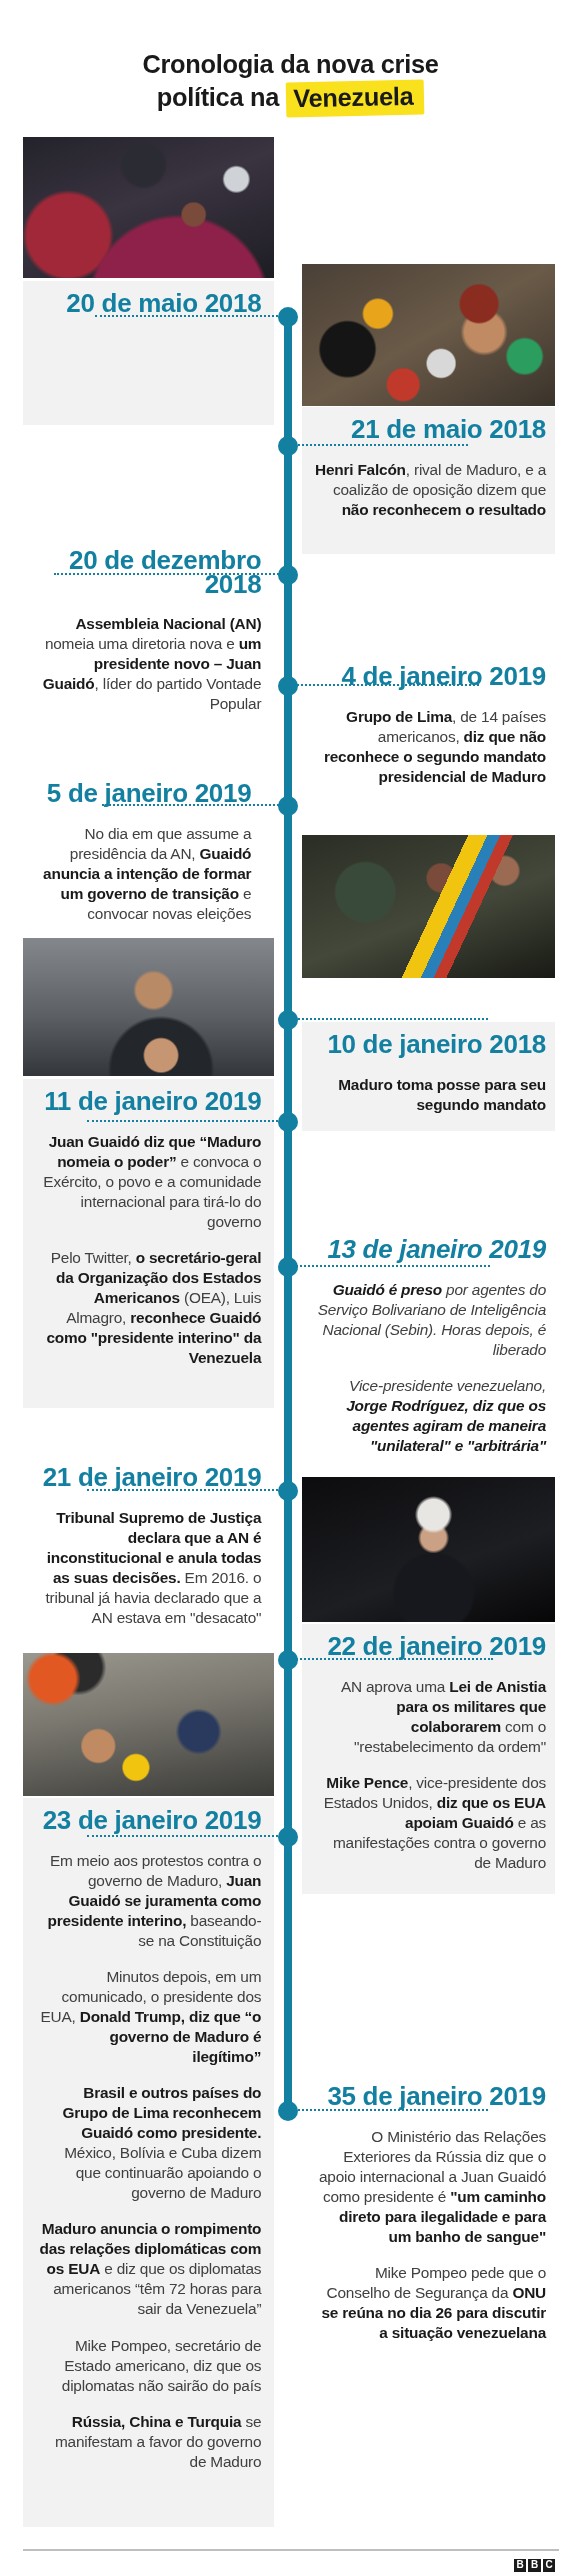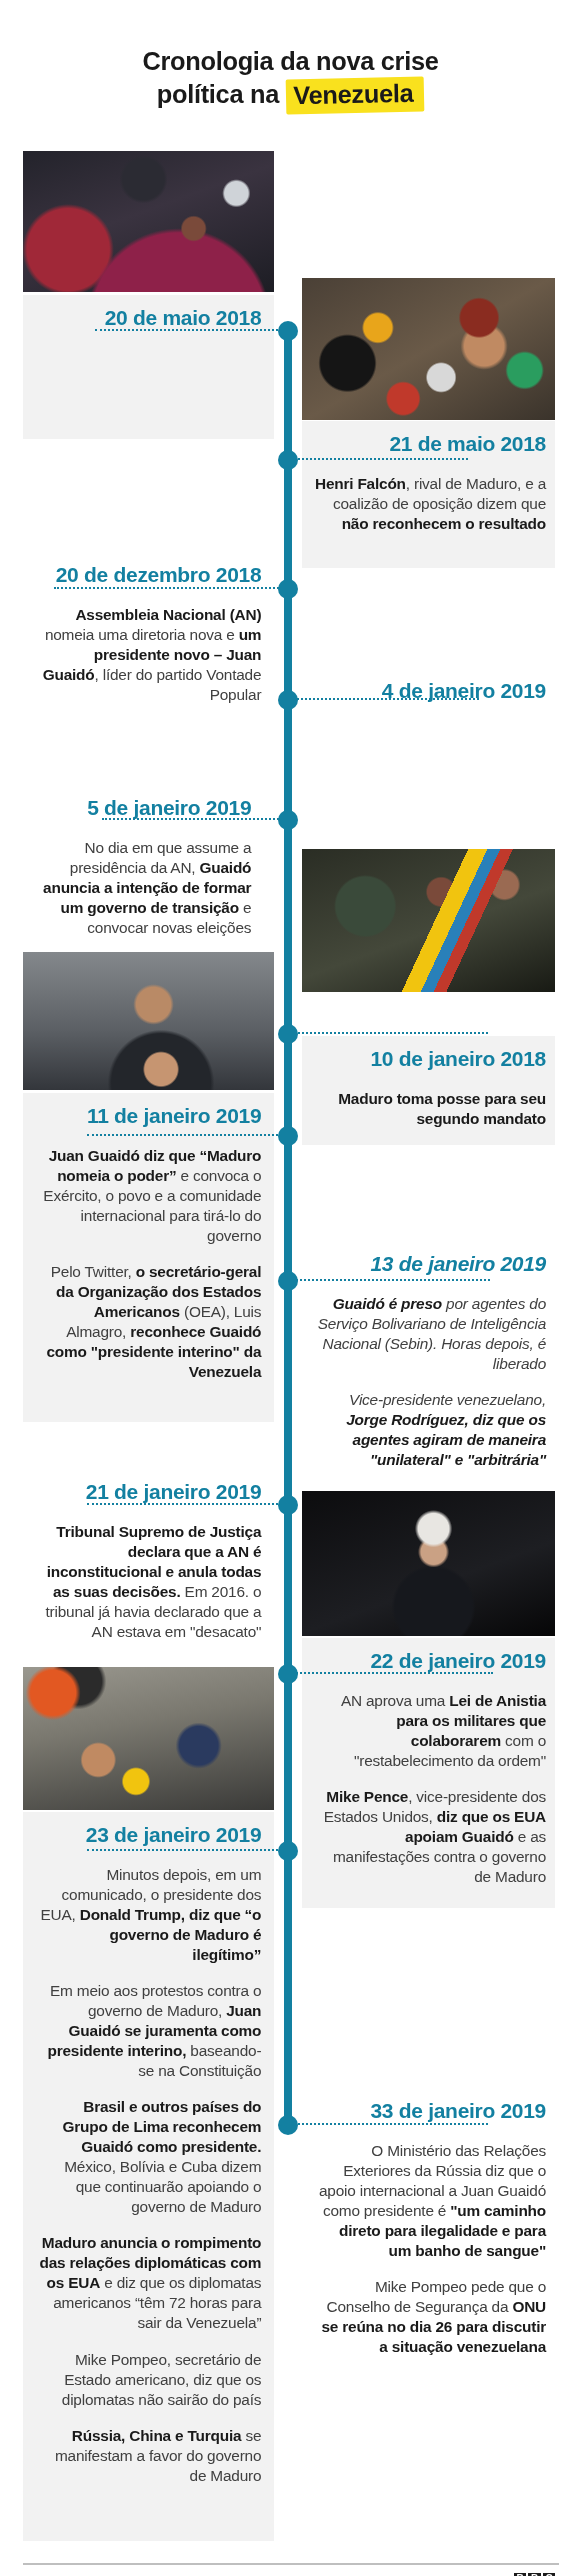--- a/index.html
+++ b/index.html
@@ -1,42 +1,42 @@
 <!DOCTYPE html>
 <html lang="pt-BR" style="font-size:14.5px"><head>
 <meta charset="utf-8">
 <style>
   html,body{margin:0;padding:0;background:#ffffff;}
   #canvas{
     position:relative;width:581px;height:2576px;margin:0 auto;
     background:#ffffff;overflow:hidden;
     font-family:"Liberation Sans","DejaVu Sans",sans-serif;
   }
-  .abs{position:absolute;margin-top:14px;}
+  .abs{position:absolute;}
   
   #title{
     left:0;top:31px;width:581px;text-align:center;
     font-size:25.4px;line-height:33px;font-weight:bold;color:#1a1a1a;
     letter-spacing:-0.3px;
   }
   #title .hl{
     background:#f9e11e;display:inline-block;padding:0 11px 1.8px 7.3px;
     transform:rotate(-1.2deg);border-radius:1.8px;
   }
   
   #spine{background:#1380a1;}
   .tdot{background:#1380a1;border-radius:50%;width:20px;height:20px;}
   .dotted{height:0;border-top:2.7px dotted #1380a1;}
   
   .card{box-sizing:border-box;padding:11px 12.7px 16.3px 12.7px;}
   .card.gray{background:#f2f2f2;}
   .card.left{text-align:right;padding-left:14.5px;}
   .card.right{text-align:right;padding-right:9px;}
   .edate{
-    font-size:21px;line-height:23.6px;font-weight:bold;color:#1380a1;
+    font-size:26px;line-height:23.6px;font-weight:bold;color:#1380a1;
     margin:0 0 18px 0;letter-spacing:-0.3px;
   }
   .epara{
     font-size:15.4px;line-height:20px;color:#404040;margin:0 0 16.3px 0;
     letter-spacing:-0.2px;
   }
   .epara:last-child{margin-bottom:0;}
   .epara b{color:#1a1a1a;}
   
   .photo{overflow:hidden;}
@@ -114,20 +114,21 @@
       <div class="abs dotted" style="left: 293px; width: 175px; top: 444px;"></div>
       <div class="abs tdot" style="left: 278px; top: 436px;"></div>
       <div class="abs card left" style="left: 23px; width: 251px; top: 538px;">
         <div class="edate">20 de dezembro 2018</div>
         <p class="epara"><b>Assembleia Nacional (AN)</b><span> nomeia uma diretoria nova e </span><b>um presidente novo – Juan Guaidó</b><span>, líder do partido Vontade Popular</span></p>
       </div>
       <div class="abs dotted" style="left: 54px; width: 228px; top: 573px;"></div>
       <div class="abs tdot" style="left: 278px; top: 565px;"></div>
       <div class="abs card right" style="left: 302px; width: 253px; top: 654px;">
         <div class="edate">4 de janeiro 2019</div>
+        <p class="epara"><b>Grupo de Lima</b><span>, de 14 países americanos, </span><b>diz que não reconhece o segundo mandato presidencial de Maduro</b></p>
       </div>
       <div class="abs dotted" style="left: 293px; width: 186px; top: 684px;"></div>
       <div class="abs tdot" style="left: 278px; top: 676px;"></div>
       <div class="abs card left" style="left: 13px; width: 251px; top: 771px;">
         <div class="edate">5 de janeiro 2019</div>
         <p class="epara"><span>No dia em que assume a presidência da AN, </span><b>Guaidó anuncia a intenção de formar um governo de transição</b><span> e convocar novas eleições</span></p>
       </div>
       <div class="abs dotted" style="left: 102px; width: 181px; top: 804px;"></div>
       <div class="abs tdot" style="left: 278px; top: 796px;"></div>
       <div class="abs card right gray" style="left: 302px; width: 253px; top: 1022px; min-height: 103px;">
@@ -158,31 +159,31 @@
       <div class="abs tdot" style="left: 278px; top: 1481px;"></div>
       <div class="abs card right gray" style="left: 302px; width: 253px; top: 1624px; min-height: 270px;">
         <div class="edate">22 de janeiro 2019</div>
         <p class="epara"><span>AN aprova uma </span><b>Lei de Anistia para os militares que colaborarem</b><span> com o "restabelecimento da ordem"</span></p>
         <p class="epara"><b>Mike Pence</b><span>, vice-presidente dos Estados Unidos, </span><b>diz que os EUA apoiam Guaidó</b><span> e as manifestações contra o governo de Maduro</span></p>
       </div>
       <div class="abs dotted" style="left: 293px; width: 200px; top: 1658px;"></div>
       <div class="abs tdot" style="left: 278px; top: 1650px;"></div>
       <div class="abs card left gray" style="left: 23px; width: 251px; top: 1798px; min-height: 729px;">
         <div class="edate">23 de janeiro 2019</div>
+        <p class="epara"><span>Em meio aos protestos contra o governo de Maduro, </span><b>Juan Guaidó se juramenta como presidente interino,</b><span> baseando-se na Constituição</span></p>
         <p class="epara"><span>Minutos depois, em um comunicado, o presidente dos EUA, </span><b>Donald Trump, diz que “o governo de Maduro é ilegítimo”</b></p>
-        <p class="epara"><span>Em meio aos protestos contra o governo de Maduro, </span><b>Juan Guaidó se juramenta como presidente interino,</b><span> baseando-se na Constituição</span></p>
         <p class="epara"><b>Brasil e outros países do Grupo de Lima reconhecem Guaidó como presidente.</b><span> México, Bolívia e Cuba dizem que continuarão apoiando o governo de Maduro</span></p>
         <p class="epara"><b>Maduro anuncia o rompimento das relações diplomáticas com os EUA</b><span> e diz que os diplomatas americanos “têm 72 horas para sair da Venezuela”</span></p>
         <p class="epara"><span>Mike Pompeo, secretário de Estado americano, diz que os diplomatas não sairão do país</span></p>
         <p class="epara"><b>Rússia, China e Turquia</b><span> se manifestam a favor do governo de Maduro</span></p>
       </div>
       <div class="abs dotted" style="left: 87px; width: 195px; top: 1835px;"></div>
       <div class="abs tdot" style="left: 278px; top: 1827px;"></div>
       <div class="abs card right" style="left: 302px; width: 253px; top: 2074px;">
-        <div class="edate">33 de janeiro 2019</div>
+        <div class="edate">35 de janeiro 2019</div>
         <p class="epara"><span>O Ministério das Relações Exteriores da Rússia diz que o apoio internacional a Juan Guaidó como presidente é </span><b>"um caminho direto para ilegalidade e para um banho de sangue"</b></p>
         <p class="epara"><span>Mike Pompeo pede que o Conselho de Segurança da </span><b>ONU se reúna no dia 26 para discutir a situação venezuelana</b></p>
       </div>
       <div class="abs dotted" style="left: 293px; width: 195px; top: 2109px;"></div>
       <div class="abs tdot" style="left: 278px; top: 2101px;"></div>
     </div>
   <div id="photos-root">
       <div class="abs photo ph-maduro-rally" title="Nicolás Maduro de camisa vinho ergue o punho entre apoiadores" style="left: 23px; top: 137px; width: 251px; height: 141px;"></div>
       <div class="abs photo ph-falcon-press" title="Henri Falcón de boné fala cercado de microfones coloridos" style="left: 302px; top: 264px; width: 253px; height: 142px;"></div>
       <div class="abs photo ph-maduro-inauguration" title="Maduro com faixa presidencial acena na posse" style="left: 302px; top: 835px; width: 253px; height: 143px;"></div>

